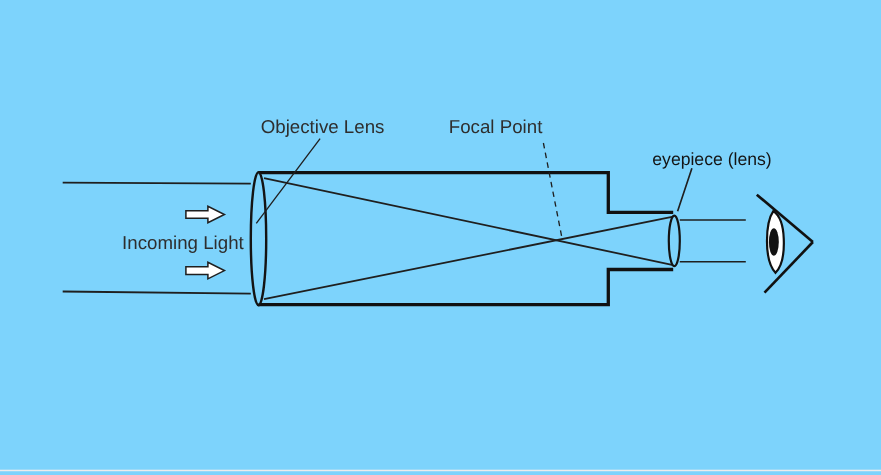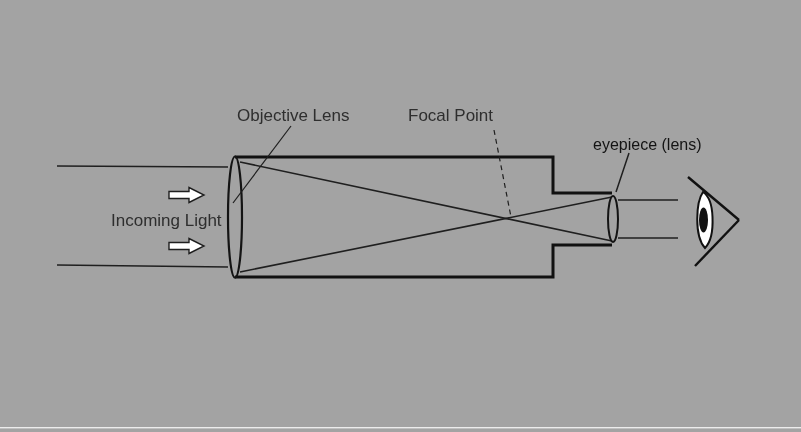--- a/index.html
+++ b/index.html
@@ -8,21 +8,21 @@
     width: 801px;
     height: 432px;
     background: #ffffff;
     overflow: hidden;
     font-family: "Liberation Sans", sans-serif;
   }
   .canvas {
     position: relative;
     width: 801px;
     height: 432px;
-    background: #a3a3a3;
+    background: #7dd3fc;
   }
   svg { display: block; }
   .lbl {
     fill: #2e2e2e;
     font-family: "Liberation Sans", sans-serif;
     font-size: 17px;
   }
   .lbl-eyepiece {
     fill: #141414;
     font-family: "Liberation Sans", sans-serif;

